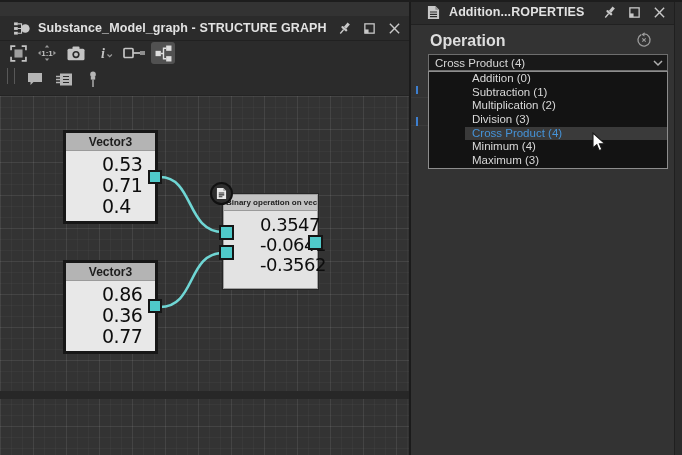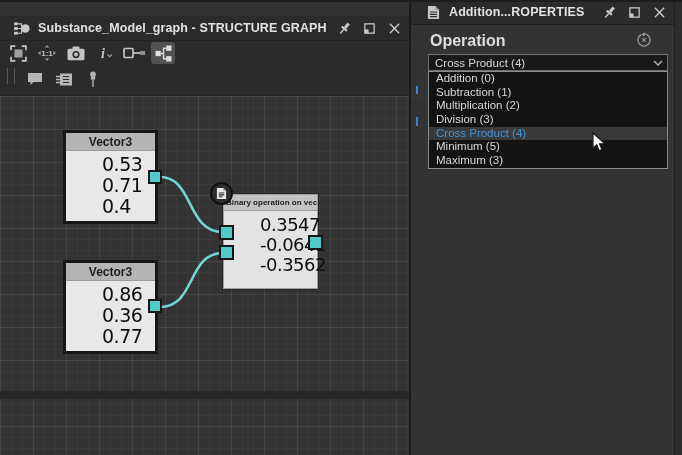--- a/index.html
+++ b/index.html
@@ -67,21 +67,21 @@
   .op-label { font-size:16px; font-weight:bold; color:#dedede; }
   .reset-btn { position:absolute; right:12px; top:0; width:16px; height:16px; }
   .combo {
     position:absolute; left:17px; top:54px; width:240px; height:17px;
     background:#191919; border:1px solid #6e6e6e; display:flex; align-items:center;
     font-size:11.5px; color:#d6d6d6; padding-left:6px;
   }
   .combo .chev { position:absolute; right:4px; top:5px; }
   .dropdown {
     position:absolute; left:17px; top:71px; width:240px; z-index:20;
-    background:#131313; border:1px solid #8d8d8d;
+    background:#131313; border:1px solid #8d8d8d;padding-left:36px;
   }
   .dd-item { height:13.7px; line-height:13.6px; font-size:11.5px; color:#d8d8d8; padding-left:7px; white-space:nowrap; }
   .dd-item.selected { background:#3a3a3a; color:#4593d8; }
   .bg-line { position:absolute; left:0; width:17px; height:1px; background:#3b3b3b; }
   .bg-blue { position:absolute; left:5px; width:2px; background:#3d7fd0; }
   
   .cursor { position:absolute; left:592px; top:132px; z-index:100; }
   svg { display:block; }
 </style>
 </head>
@@ -307,21 +307,21 @@
           </svg>
       </span>
     </div>
 
     <div class="dropdown">
       <div class="dd-item">Addition (0)</div>
       <div class="dd-item">Subtraction (1)</div>
       <div class="dd-item">Multiplication (2)</div>
       <div class="dd-item">Division (3)</div>
       <div class="dd-item selected">Cross Product (4)</div>
-      <div class="dd-item">Minimum (5)</div>
+      <div class="dd-item">Minimum (4)</div>
       <div class="dd-item">Maximum (3)</div>
     </div>
   </div>
 
   <div class="divider"></div>
   <div class="right-gutter"></div>
   <div class="top-edge"></div>
 
   <div class="cursor">
     <svg width="15" height="21" viewBox="0 0 15 21">

